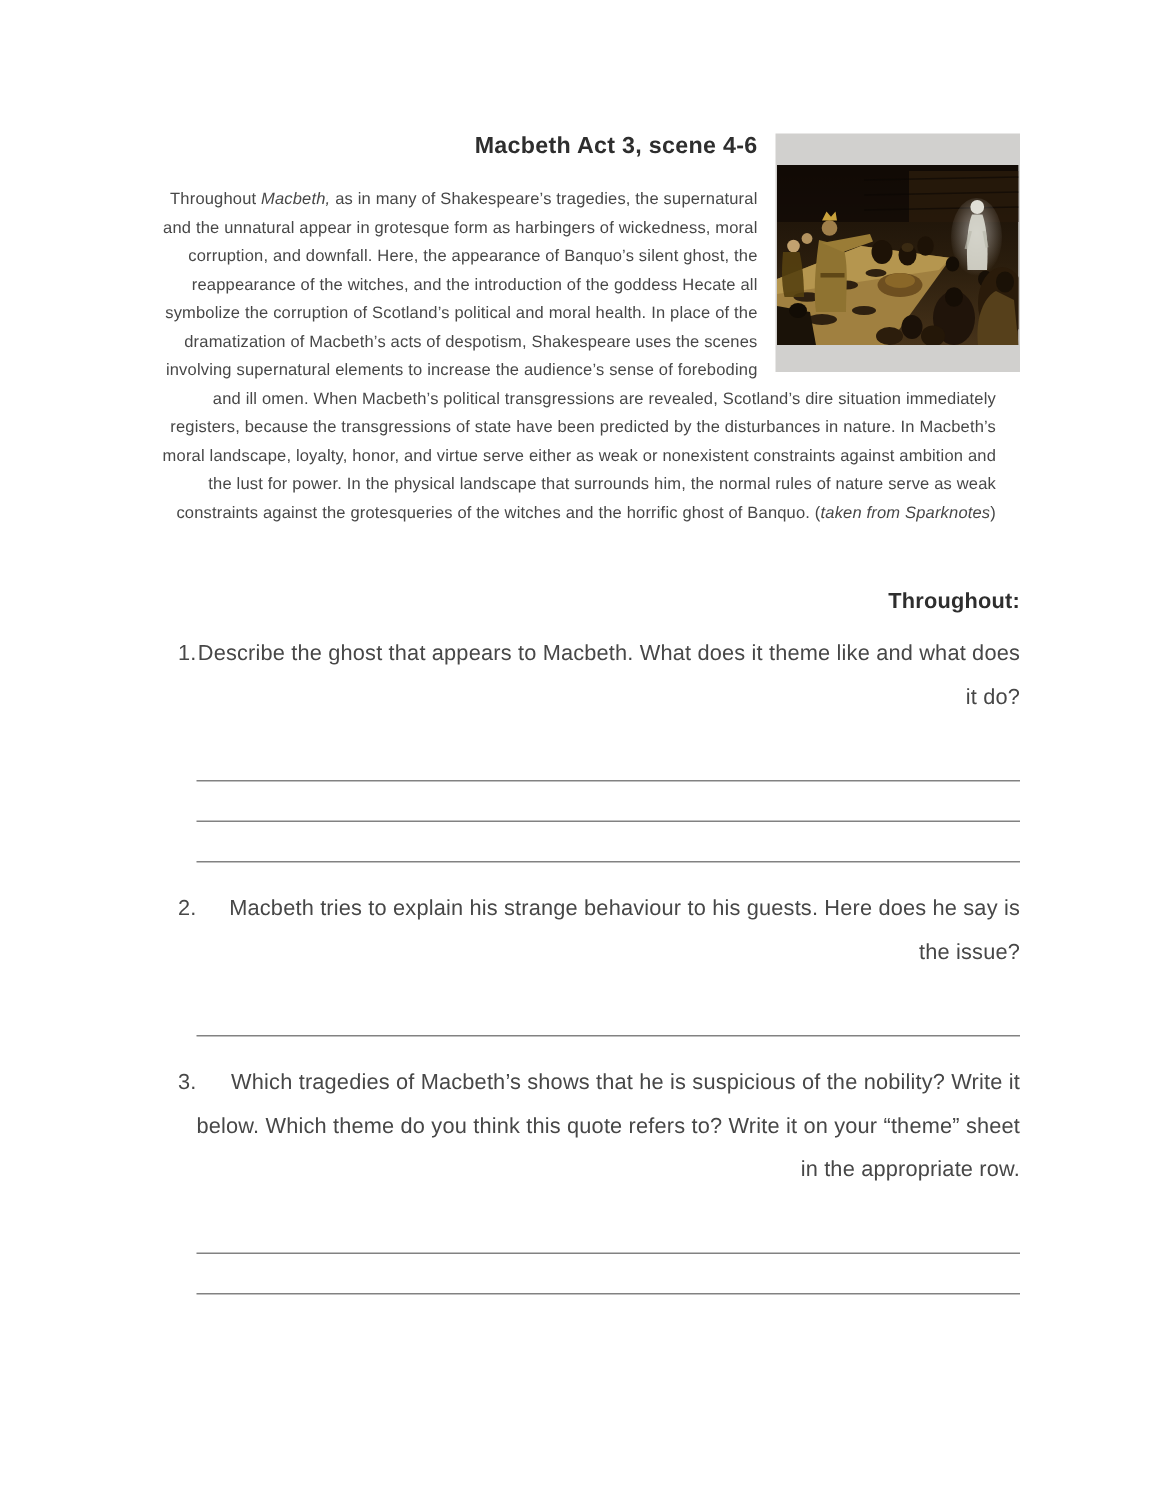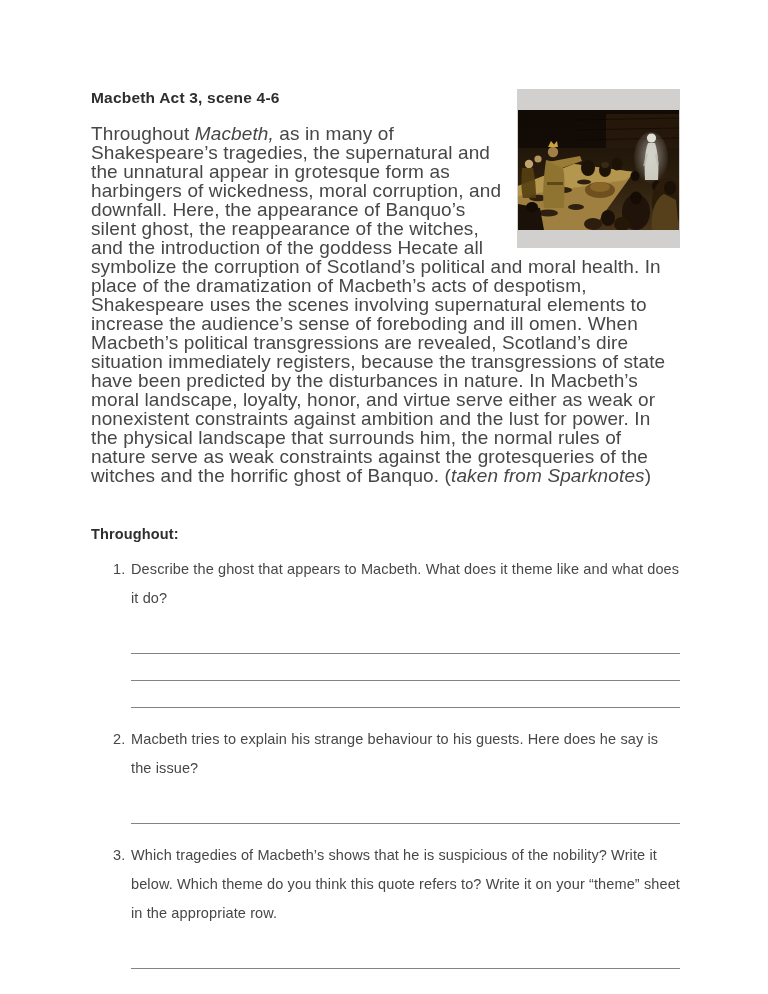--- a/index.html
+++ b/index.html
@@ -6,41 +6,42 @@
   html, body { margin: 0; padding: 0; background: #ffffff; }
   .page {
     position: relative;
     width: 768px;
     height: 994px;
     background: #ffffff;
     padding: 88px 88px 0 91px;
     font-family: "Liberation Sans", "DejaVu Sans", sans-serif;
     color: #474747;
     overflow: hidden;
+    text-align: right;
   }
   .doc-title {
     font-size: 15.5px;
     font-weight: bold;
     color: #2e2e2e;
     letter-spacing: 0.2px;
     margin: 0 0 17px 0;
     line-height: 19px;
   }
   .figure-frame {
     float: right;
     width: 163px;
     height: 159px;
     background: #d1d0ce;
     padding: 21px 1px 18px 1px;
     margin: 1px 0 8px 12px;
   }
   .figure-frame svg { display: block; width: 161px; height: 120px; }
   .intro {
-    margin: 0;
-    font-size: 19px;
+    margin: 16px;
+    font-size: 11px;
     line-height: 19px;
     letter-spacing: 0.12px;
   }
   .intro i { font-style: italic; }
   .questions-heading {
     font-size: 14.5px;
     font-weight: bold;
     color: #2e2e2e;
     letter-spacing: 0.15px;
     margin: 41px 0 13px 0;

